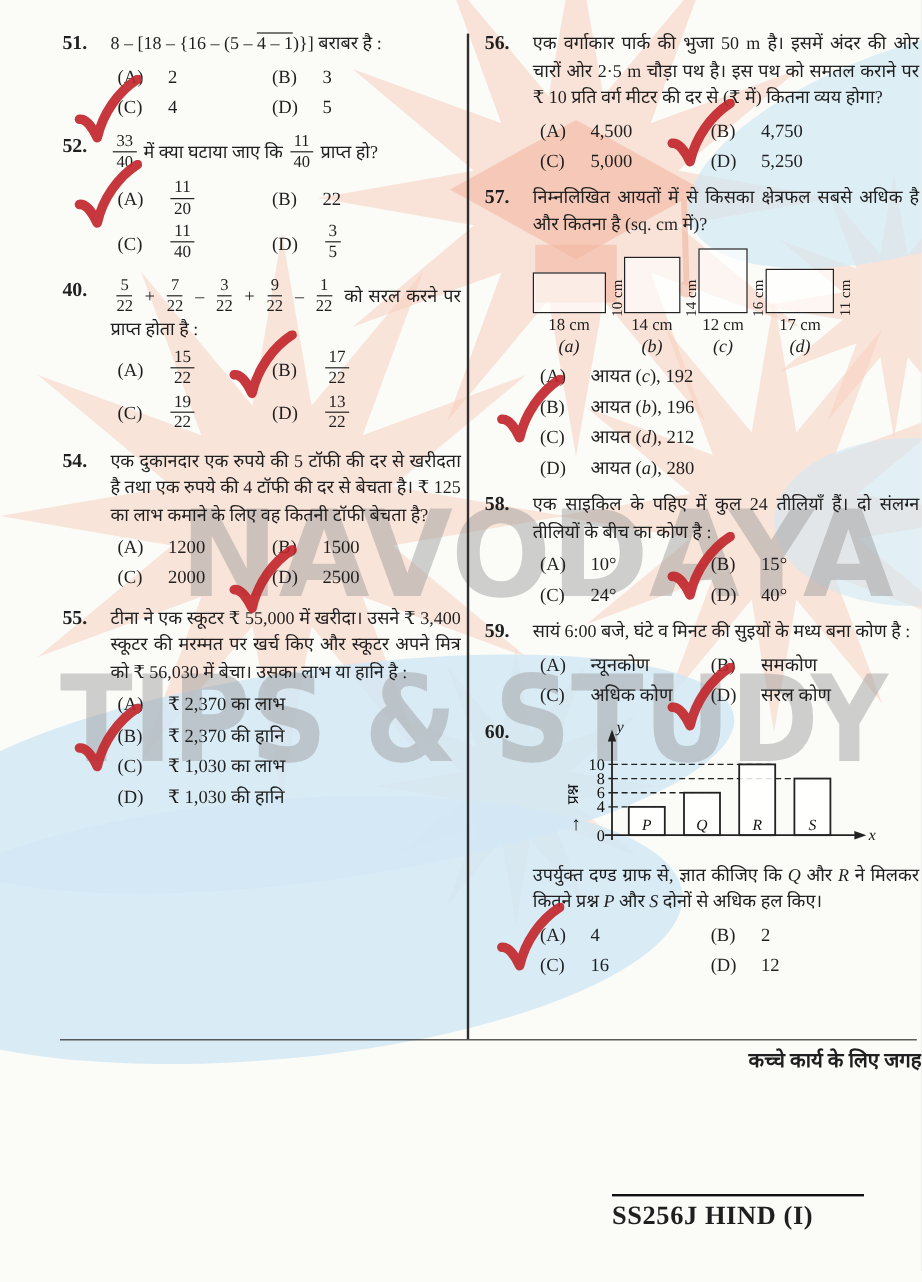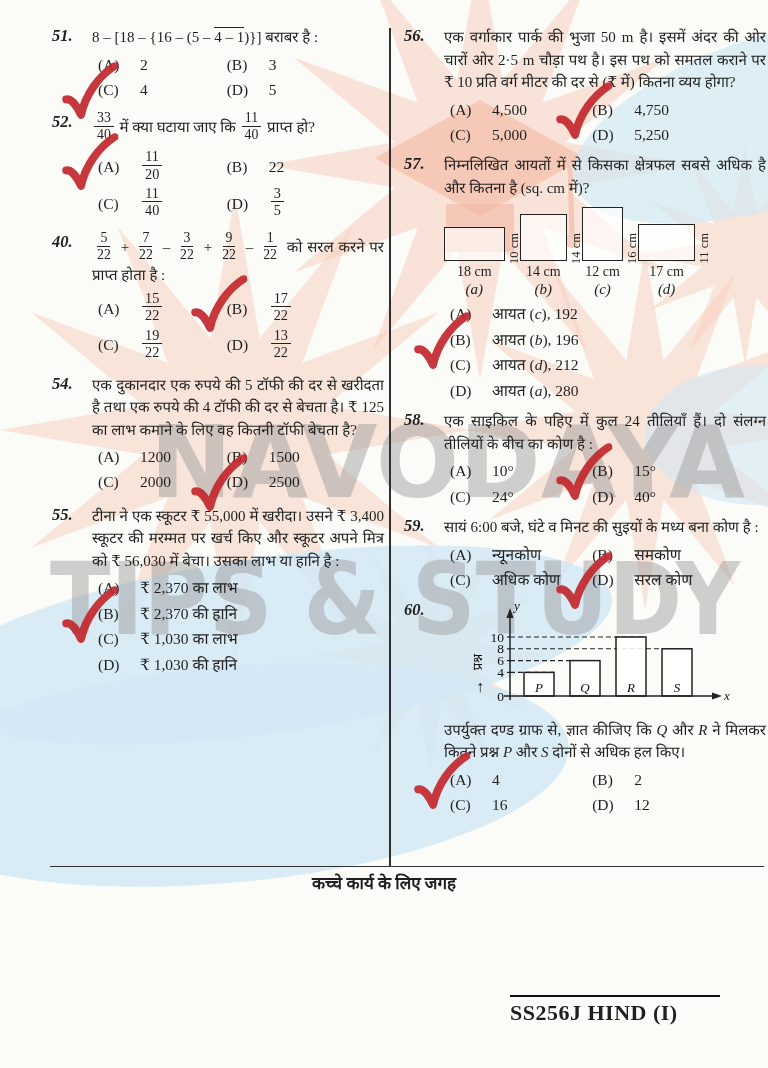--- a/index.html
+++ b/index.html
@@ -5,21 +5,21 @@
   html,body{margin:0;padding:0;background:#e8e8e8;}
   .page{position:relative;width:768px;height:1068px;background:#fbfbf8;overflow:hidden;
         font-family:"Liberation Serif","DejaVu Serif",serif;color:#1f1f1f;margin:0 auto;}
   #watermark{position:absolute;left:0;top:0;z-index:0;}
   .col{position:absolute;top:26px;z-index:2;}
   #col-left{left:52px;width:332px;}
   #col-right{left:404px;width:362px;}
   .divider{position:absolute;left:389px;top:28px;width:2px;height:838px;background:#2f2f2f;z-index:1;}
   .q{position:relative;padding-left:40px;margin-bottom:11px;}
   #col-right .q{margin-bottom:8px;}
-  .q-num{position:absolute;left:0;top:0;font-weight:700;font-size:16.5px;font-style:italic;}
+  .q-num{position:absolute;left:0;top:0;font-weight:700;font-size:16.5px;}
   .statement,.post{margin:0;font-size:15px;line-height:1.5;text-align:justify;}
   .post{margin-top:3px;}
   .opts{display:grid;padding-left:6px;margin-top:5px;row-gap:3px;}
   .opts.c2{grid-template-columns:45% 55%;}
   .opts.c1{grid-template-columns:100%;}
   .opt{position:relative;display:flex;align-items:center;gap:12px;font-size:15.5px;line-height:1.45;}
   .opt .lab{min-width:30px;flex:0 0 auto;}
   .check{position:absolute;left:-37px;top:-14px;width:60px;height:56px;transform:rotate(-6deg);z-index:3;}
   .over{border-top:1.5px solid #222;padding-top:1px;}
   .frac{display:inline-flex;flex-direction:column;align-items:center;vertical-align:middle;
@@ -29,21 +29,21 @@
   .rects{display:flex;align-items:flex-end;gap:15px;margin:8px 0 4px 0;}
   .rgroup{display:flex;flex-direction:column;align-items:center;}
   .rwrap{position:relative;}
   .rbox{border:1.6px solid #222;background:rgba(255,255,255,0.65);}
   .hlab{position:absolute;right:-17px;bottom:-2px;writing-mode:vertical-rl;transform:rotate(180deg);
         font-size:12.5px;white-space:nowrap;}
   .wlab{margin-top:3px;font-size:14px;}
   .rletter{font-style:italic;font-size:15px;margin-top:1px;}
   .chart{margin:3px 0 0 22px;display:block;}
   .footer-line{position:absolute;left:50px;right:4px;top:866px;border-top:1.8px solid #333;z-index:2;}
-  .rough{position:absolute;top:871px;left:0;width:768px;text-align:center;font-weight:700;font-size:17px;z-index:2;}
+  .rough{position:absolute;top:871px;left:0;width:768px;text-align:right;font-weight:700;font-size:17px;z-index:2;}
   .paper-code{position:absolute;top:995px;left:510px;width:210px;border-top:2.4px solid #101010;
               font-weight:700;font-size:22px;padding-top:3px;z-index:2;letter-spacing:.5px;}
 </style>
 </head>
 <body>
 
 <div class="page">
   <svg id="watermark" width="768" height="1068">
       <polygon points="480.0,-50.0 502.8,80.0 587.5,-21.2 542.2,102.8 666.2,57.5 565.0,142.2 695.0,165.0 565.0,187.8 666.2,272.5 542.2,227.2 587.5,351.2 502.8,250.0 480.0,380.0 457.2,250.0 372.5,351.2 417.8,227.2 293.8,272.5 395.0,187.8 265.0,165.0 395.0,142.2 293.8,57.5 417.8,102.8 372.5,-21.2 457.2,80.0" fill="#f7cdbb" opacity="0.55"></polygon>
       <polygon points="235.0,195.0 259.6,338.2 352.5,226.5 302.2,362.8 438.5,312.5 326.8,405.4 470.0,430.0 326.8,454.6 438.5,547.5 302.2,497.2 352.5,633.5 259.6,521.8 235.0,665.0 210.4,521.8 117.5,633.5 167.8,497.2 31.5,547.5 143.2,454.6 0.0,430.0 143.2,405.4 31.5,312.5 167.8,362.8 117.5,226.5 210.4,338.2" fill="#f7cdbb" opacity="0.5"></polygon>

